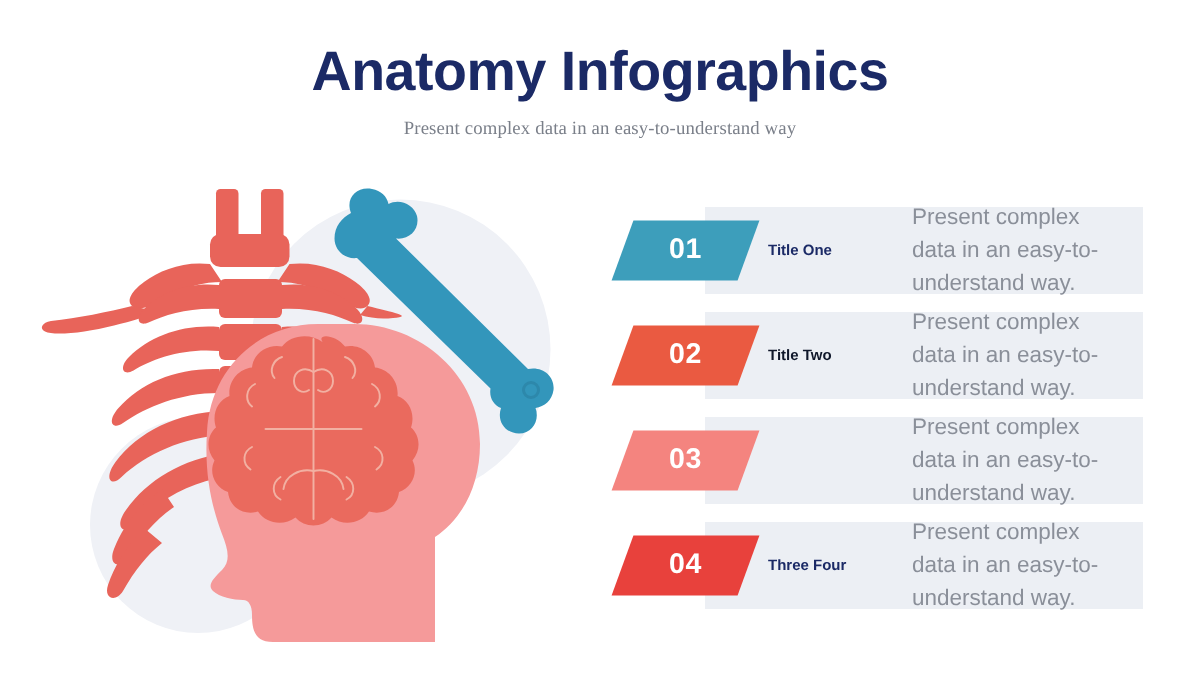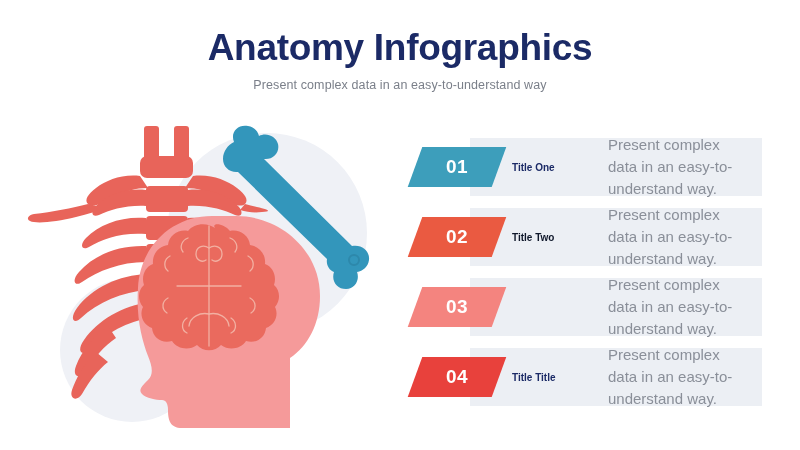--- a/index.html
+++ b/index.html
@@ -121,21 +121,21 @@
     color: #8a8f99;
   }
 </style>
 </head>
 <body>
 
 <div id="slide">
 
   <div class="header">
     <div class="slide-title" style="color: rgb(27, 42, 102);">Anatomy Infographics</div>
-    <div class="slide-subtitle" style="color: rgb(122, 127, 137);">Present complex data in an easy-to-understand way</div>
+    <div class="slide-subtitle" style="color: rgb(122, 127, 137); font-family: Liberation Serif, serif;">Present complex data in an easy-to-understand way</div>
   </div>
 
   <div class="illustration">
     <svg viewBox="0 0 370 310" xmlns="http://www.w3.org/2000/svg">
 
       <circle cx="245" cy="115" r="100" fill="#eff1f6"></circle>
       <circle cx="110" cy="232" r="72" fill="#eff1f6"></circle>
 
       <g fill="#e8645a">
 
@@ -227,18 +227,18 @@
         <span class="row-number">03</span>
       </div>
       <div class="row-desc" style="color: rgb(138, 143, 153);">Present complex data in an easy-to-understand way.</div>
     </div>
 
     <div class="row">
       <div class="row-bar" style="background: rgb(236, 239, 244);"></div>
       <div class="row-badge" style="background: rgb(232, 65, 60);">
         <span class="row-number">04</span>
       </div>
-      <div class="row-title" style="color: rgb(27, 42, 102);">Title Title</div>
+      <div class="row-title" style="color: rgb(27, 42, 102);">Three Four</div>
       <div class="row-desc" style="color: rgb(138, 143, 153);">Present complex data in an easy-to-understand way.</div>
     </div>
 
   </div>
 </div>
 
 </body></html>

